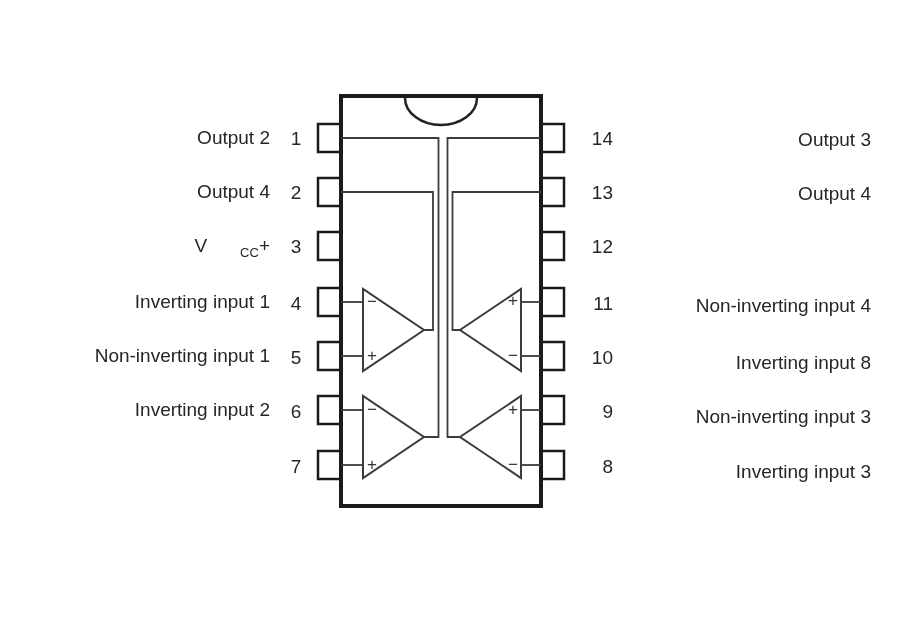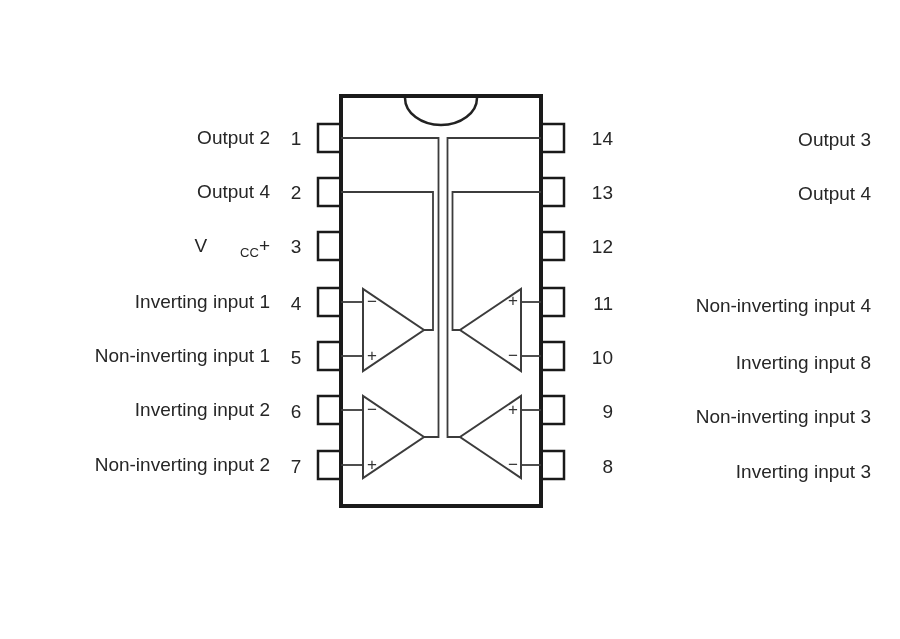--- a/index.html
+++ b/index.html
@@ -120,21 +120,20 @@
       <path d="M 521 396 L 521 478 L 460 437 Z"></path>
     </g>
   </svg>
 
   <div class="pin-row-text label-left" style="top:125px">Output 2</div>
   <div class="pin-row-text label-left" style="top:179px">Output 4</div>
   <div class="pin-row-text label-left" style="top:233px"><span>V</span><span class="sub">CC</span><span>+</span></div>
   <div class="pin-row-text label-left" style="top:289px">Inverting input 1</div>
   <div class="pin-row-text label-left" style="top:343px">Non-inverting input 1</div>
   <div class="pin-row-text label-left" style="top:397px">Inverting input 2</div>
-  <div class="pin-row-text label-left" style="top:452px">Non-inverting input 2</div>
 
   <div class="pin-row-text num-left" style="top:126px">1</div>
   <div class="pin-row-text num-left" style="top:180px">2</div>
   <div class="pin-row-text num-left" style="top:234px">3</div>
   <div class="pin-row-text num-left" style="top:291px">4</div>
   <div class="pin-row-text num-left" style="top:345px">5</div>
   <div class="pin-row-text num-left" style="top:399px">6</div>
   <div class="pin-row-text num-left" style="top:454px">7</div>
 
   <div class="pin-row-text num-right" style="top:126px">14</div>

